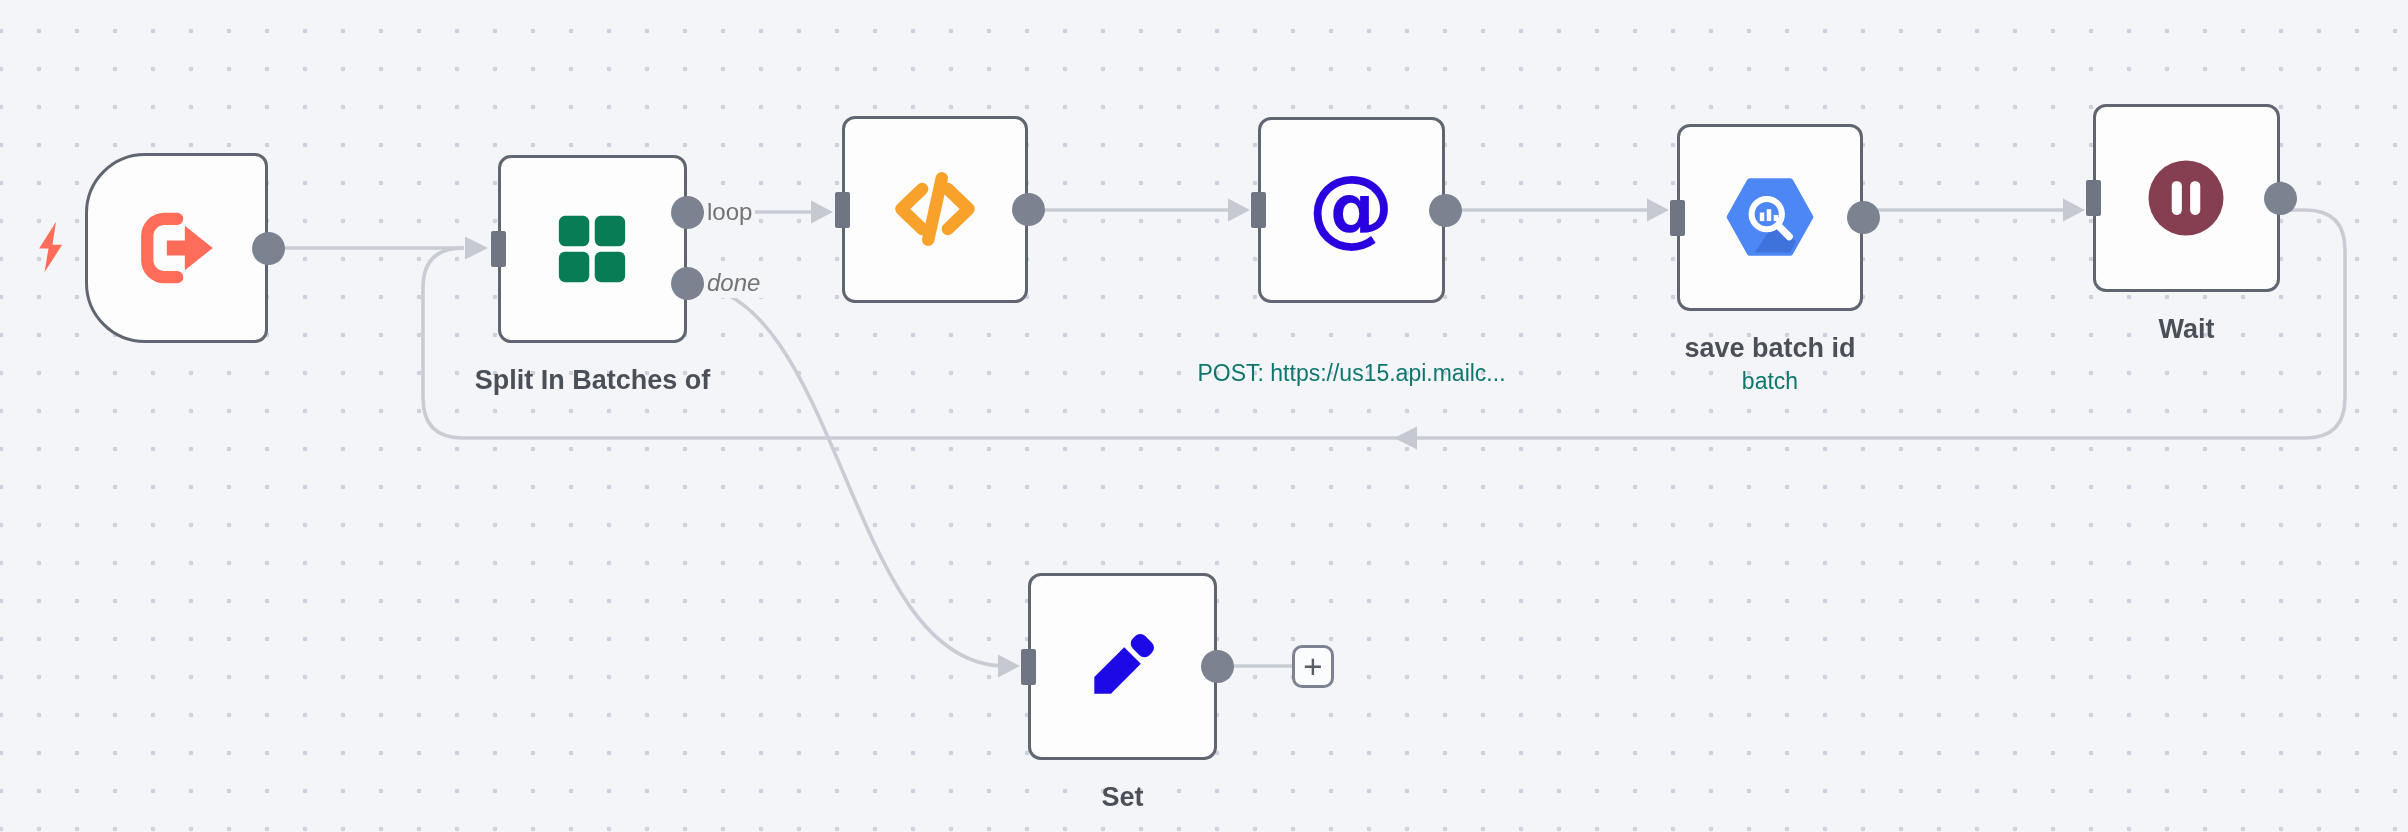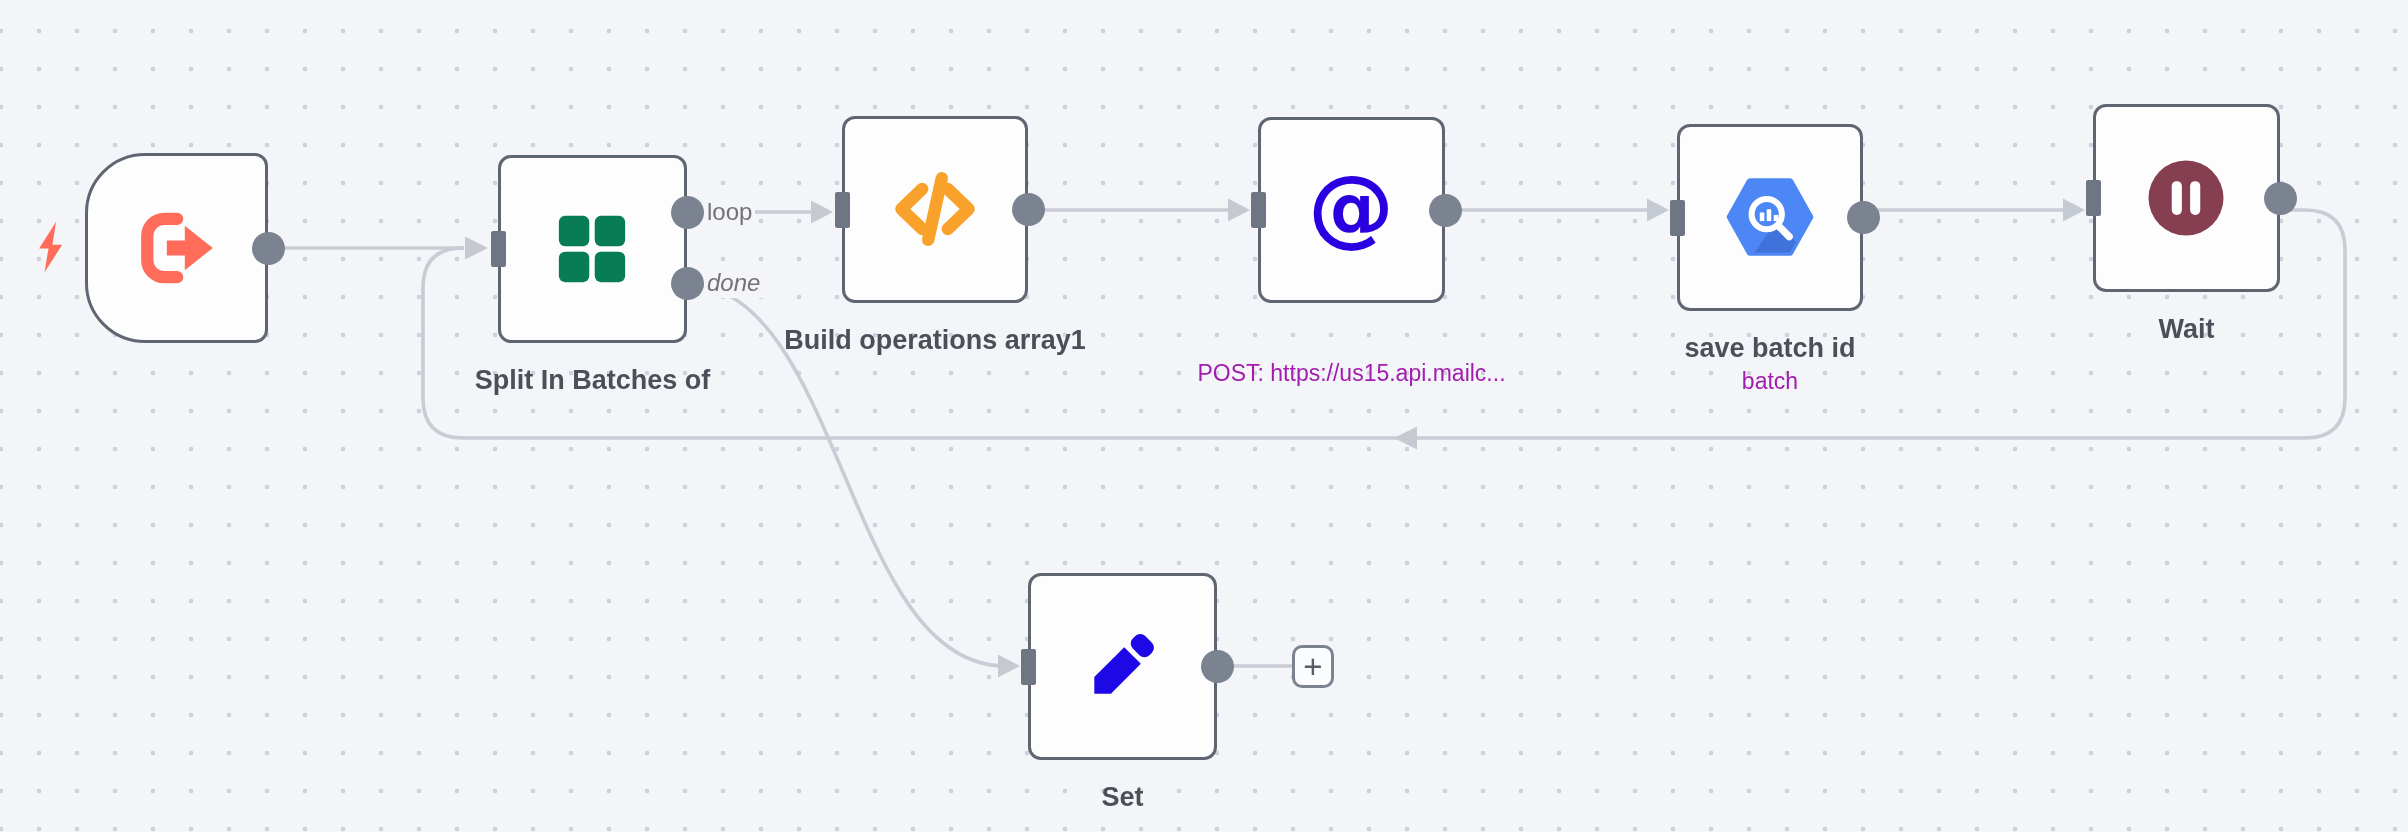--- a/index.html
+++ b/index.html
@@ -15,21 +15,21 @@
   #nodes{position:absolute;left:0;top:0;z-index:2;}
   .node-wrap{position:absolute;}
   .node-box{position:absolute;left:0;top:0;background:#fdfdfe;border:3.6px solid #5f6672;border-radius:13px;box-sizing:border-box;}
   .node-box.trigger{border-radius:60px 13px 13px 60px;}
   .icon-c{position:absolute;left:0;top:0;display:flex;align-items:center;justify-content:center;}
   .at-glyph{font-family:"DejaVu Sans","Liberation Sans",sans-serif;font-weight:700;font-size:86px;line-height:1;transform:translateY(-4px);}
   .out-dot{position:absolute;width:33px;height:33px;border-radius:50%;background:#7b8391;}
   .in-bar{position:absolute;width:15px;height:36px;background:#6e7583;border-radius:2px;}
   .port-label{position:absolute;font-size:24px;line-height:30px;color:#737373;background:#f4f5f9;padding:0 3px;}
   .n-label{position:absolute;text-align:center;font-size:27px;font-weight:600;color:#4b5058;line-height:34px;}
-  .n-sub{position:absolute;text-align:center;font-size:23px;font-weight:400;color:#a21caf;line-height:28px;}
+  .n-sub{position:absolute;text-align:center;font-size:23px;font-weight:400;color:#0f766e;line-height:28px;}
   .bolt{position:absolute;}
   .plus-btn{position:absolute;left:1292px;top:645px;width:42px;height:43px;border:3px solid #7b8391;border-radius:10px;
     background:#fbfcfd;color:#565d67;font-size:33px;font-weight:400;display:flex;align-items:center;justify-content:center;
     box-sizing:border-box;z-index:2;line-height:1;}
 </style>
 </head>
 <body>
 
 <div id="canvas">
 
@@ -93,21 +93,20 @@
           <div class="icon-c" style="width: 179px; height: 180px;">
             <svg width="96" height="96" viewBox="0 0 24 24" fill="none" stroke="#f9a22b" stroke-width="3.1" stroke-linecap="round" stroke-linejoin="round">
      <path d="M8.8 7 3.6 12 8.8 17"></path>
               <path d="M15.2 7 20.4 12 15.2 17"></path>
               <path d="M13.7 4.3 10.3 19.7"></path>
             </svg>
           </div>
         </div>
         <div class="in-bar" style="left: -7.5px; top: 75.5px;"></div>
         <div class="out-dot" style="left: 169.5px; top: 77px;"></div>
-        <div class="n-label" style="left: -127px; top: 207px; width: 440px;">Build operations array1</div>
       </div>
       <div class="node-wrap" style="left: 1258px; top: 117px; width: 187px; height: 186px;">
         <div class="node-box" style="width: 187px; height: 186px;">
           <div class="icon-c" style="width: 180px; height: 179px;">
             <span class="at-glyph" style="color:#2b00e0">@</span>
           </div>
         </div>
         <div class="in-bar" style="left: -7.5px; top: 75px;"></div>
         <div class="out-dot" style="left: 170.5px; top: 76.5px;"></div>
         <div class="n-sub" style="left: -126.5px; top: 242px; width: 440px;">POST: https://us15.api.mailc...</div>

